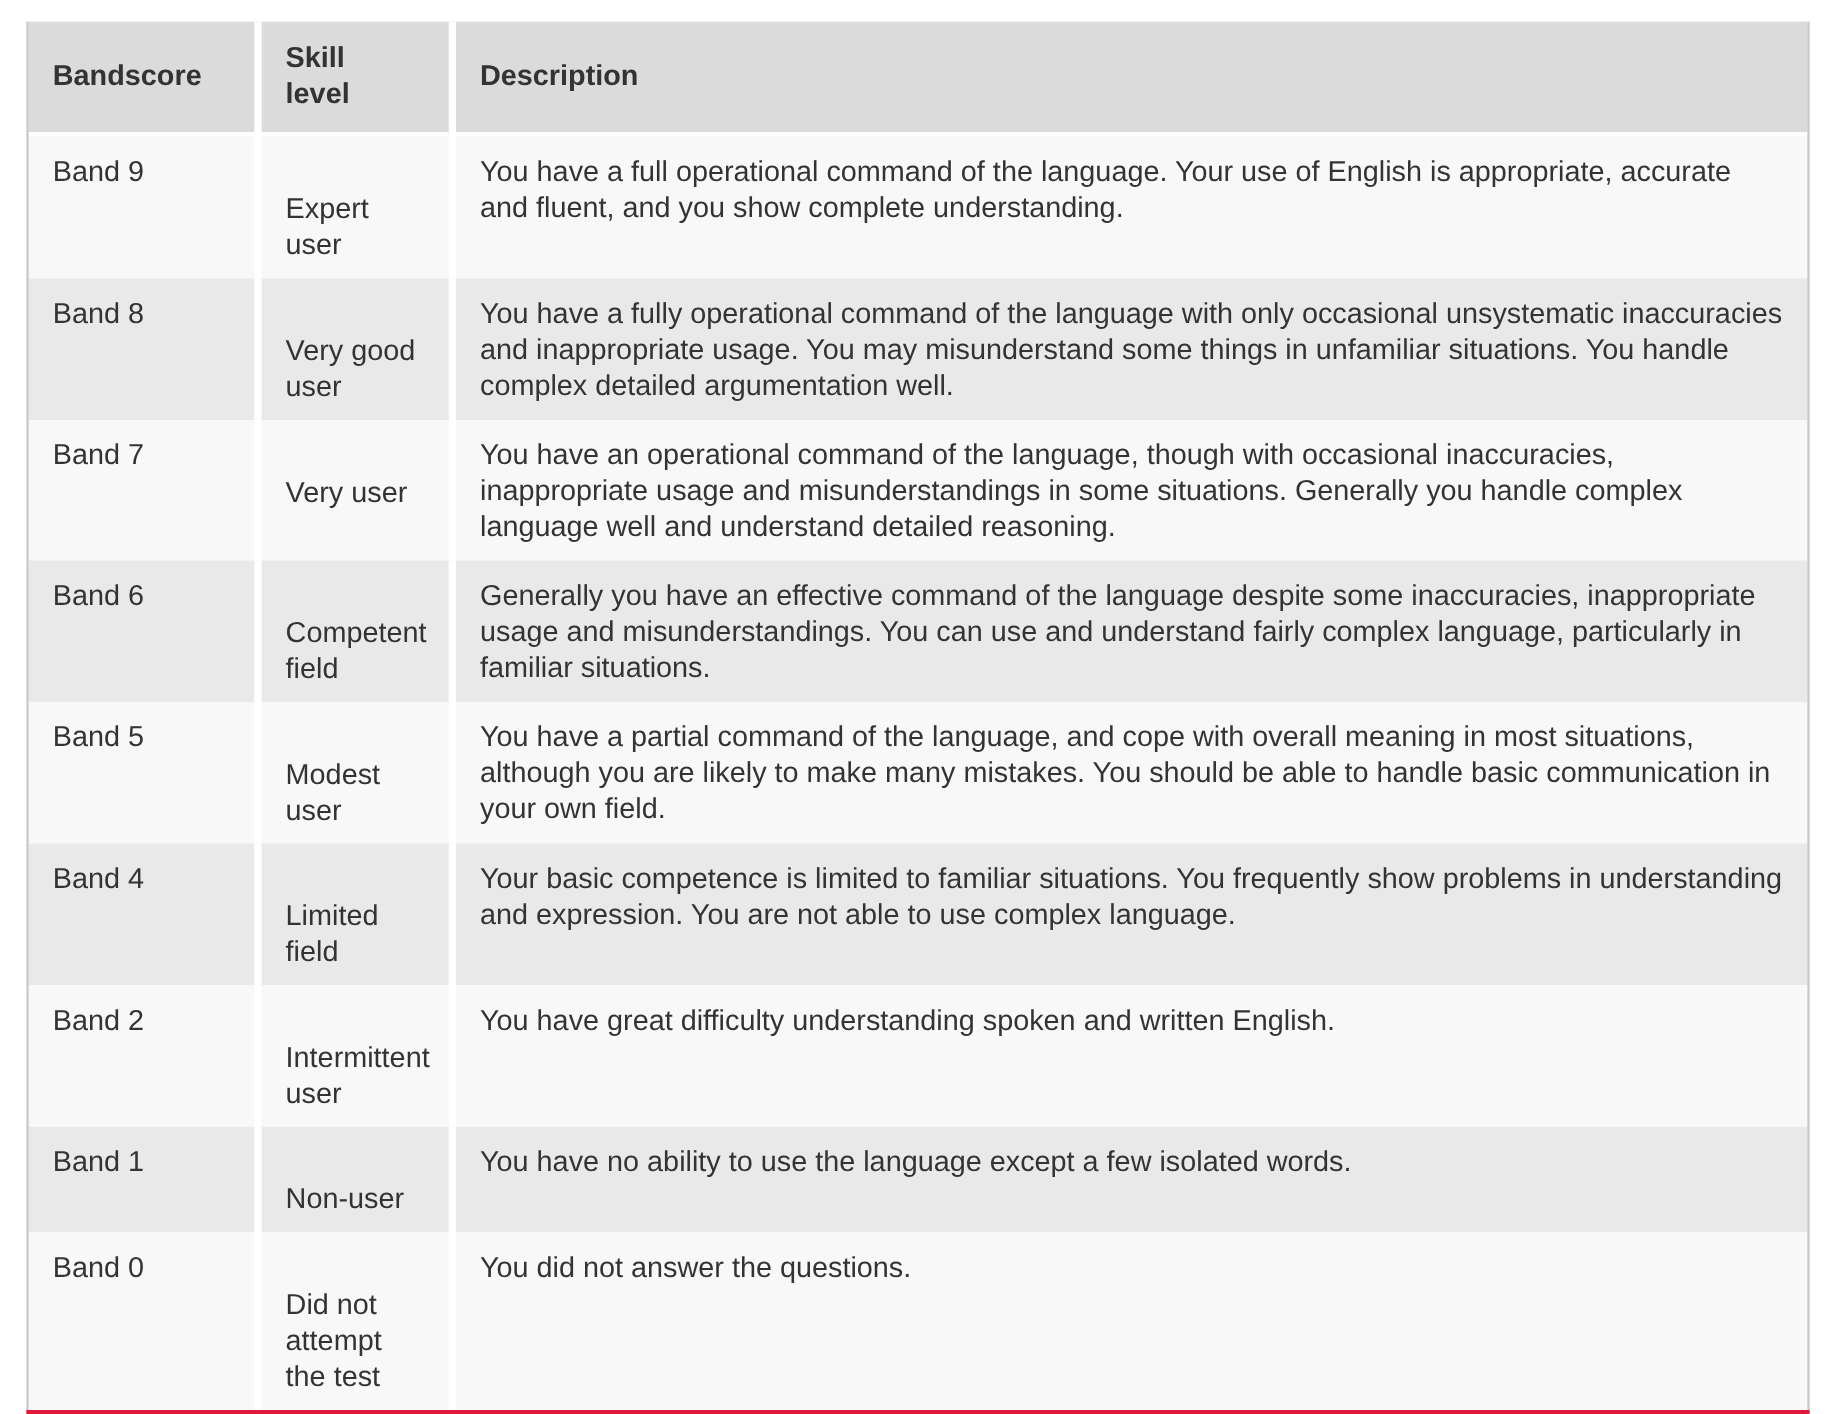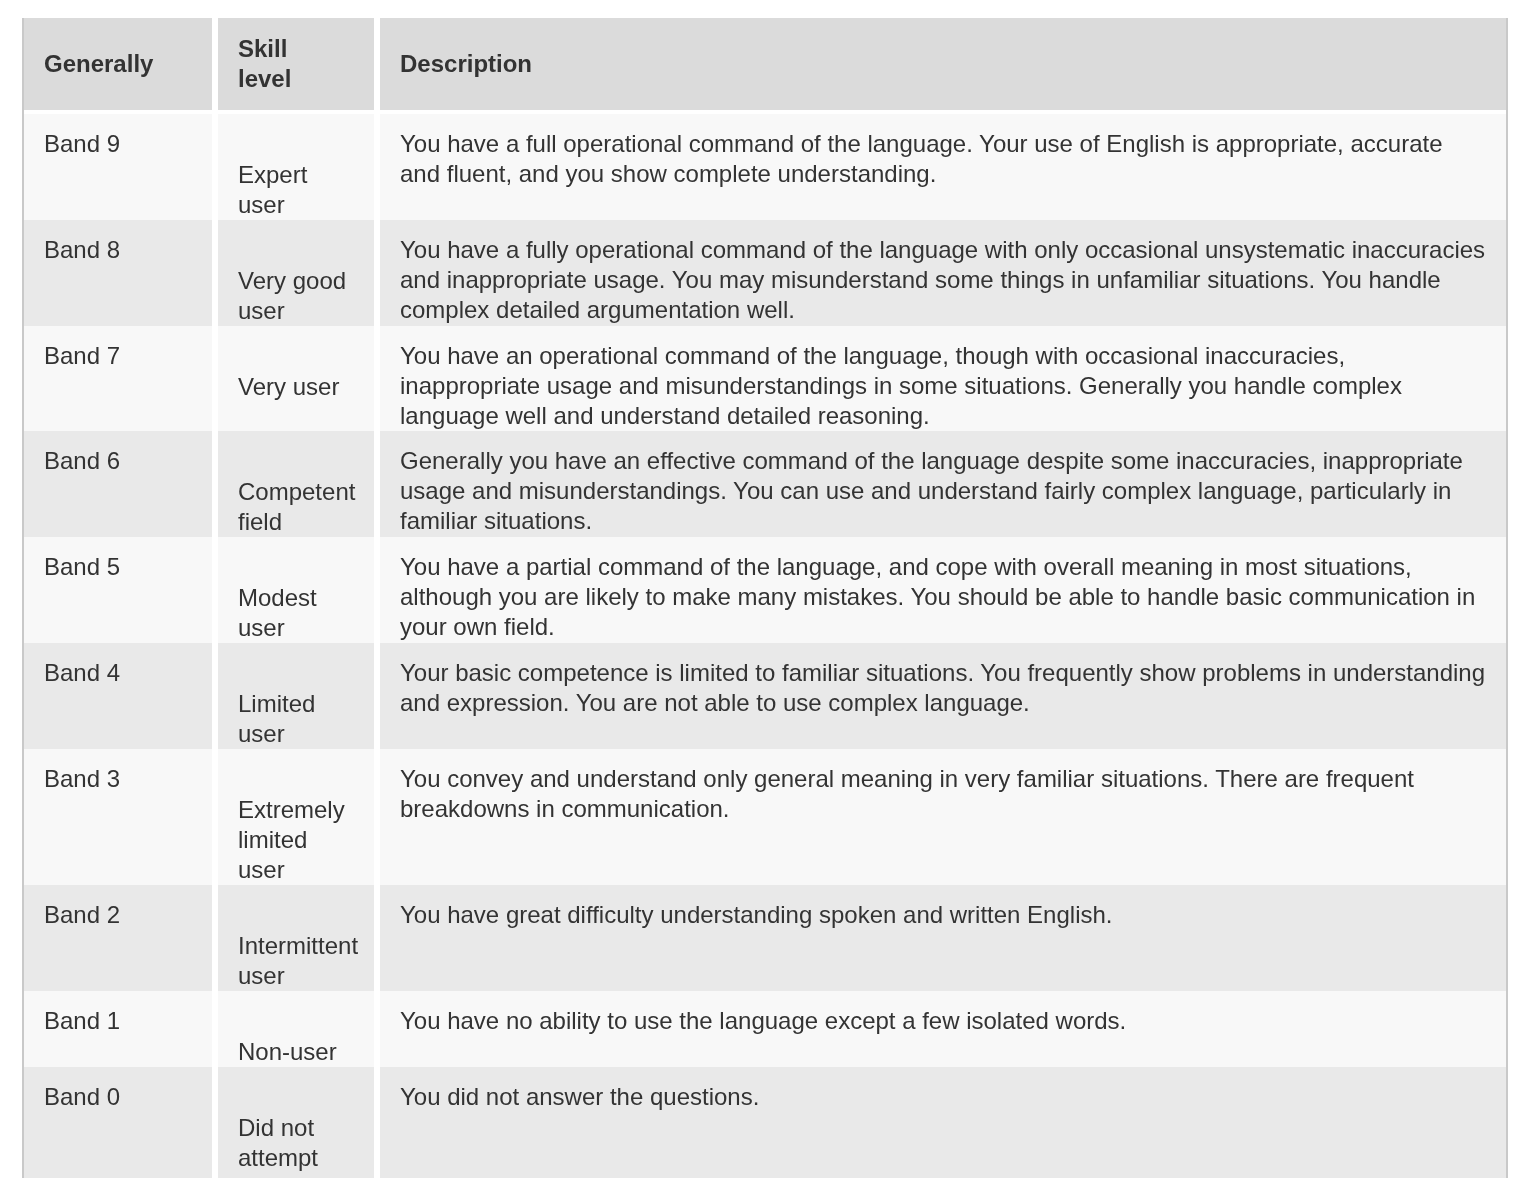--- a/index.html
+++ b/index.html
@@ -44,21 +44,21 @@
     font-weight:bold;
     vertical-align:middle;
     height:96px;
     padding:15px 20px;
     border-bottom:4px solid var(--gap);
   }
   td{
     font-size:24px;
     line-height:30px;
     vertical-align:top;
-    padding:15px 20px 0 20px;
+    padding:15px 20px 12px 20px;
   }
   th:not(:first-child),
   td:not(:first-child){
     border-left:6px solid var(--gap);
   }
   tbody tr:nth-child(odd) td{background:var(--row-light);}
   tbody tr:nth-child(even) td{background:var(--row-dark);}
   .skill-inner{display:block;max-width:122px;margin-top:31px;}
   th .skill-head-inner{display:block;max-width:70px;}
   .accent-bar{
@@ -73,21 +73,21 @@
 <div class="table-wrap">
   <table>
     <colgroup>
       <col class="c-band">
       <col class="c-skill">
       <col class="c-desc">
     </colgroup>
     <thead>
       <tr>
         <th>
-          <span>Generally</span>
+          <span>Bandscore</span>
         </th>
         <th>
           <span class="skill-head-inner">Skill level</span>
         </th>
         <th>
           <span>Description</span>
         </th>
       </tr>
     </thead>
     <tbody id="table-body">
@@ -122,30 +122,23 @@
         <tr>
           <td><span>Band 5</span></td>
           <td>
             <span class="skill-inner">Modest user</span>
           </td>
           <td><span>You have a partial command of the language, and cope with overall meaning in most situations, although you are likely to make many mistakes. You should be able to handle basic communication in your own field.</span></td>
         </tr>
         <tr>
           <td><span>Band 4</span></td>
           <td>
-            <span class="skill-inner">Limited user</span>
+            <span class="skill-inner">Limited field</span>
           </td>
           <td><span>Your basic competence is limited to familiar situations. You frequently show problems in understanding and expression. You are not able to use complex language.</span></td>
-        </tr>
-        <tr>
-          <td><span>Band 3</span></td>
-          <td>
-            <span class="skill-inner">Extremely limited user</span>
-          </td>
-          <td><span>You convey and understand only general meaning in very familiar situations. There are frequent breakdowns in communication.</span></td>
         </tr>
         <tr>
           <td><span>Band 2</span></td>
           <td>
             <span class="skill-inner">Intermittent user</span>
           </td>
           <td><span>You have great difficulty understanding spoken and written English.</span></td>
         </tr>
         <tr>
           <td><span>Band 1</span></td>

